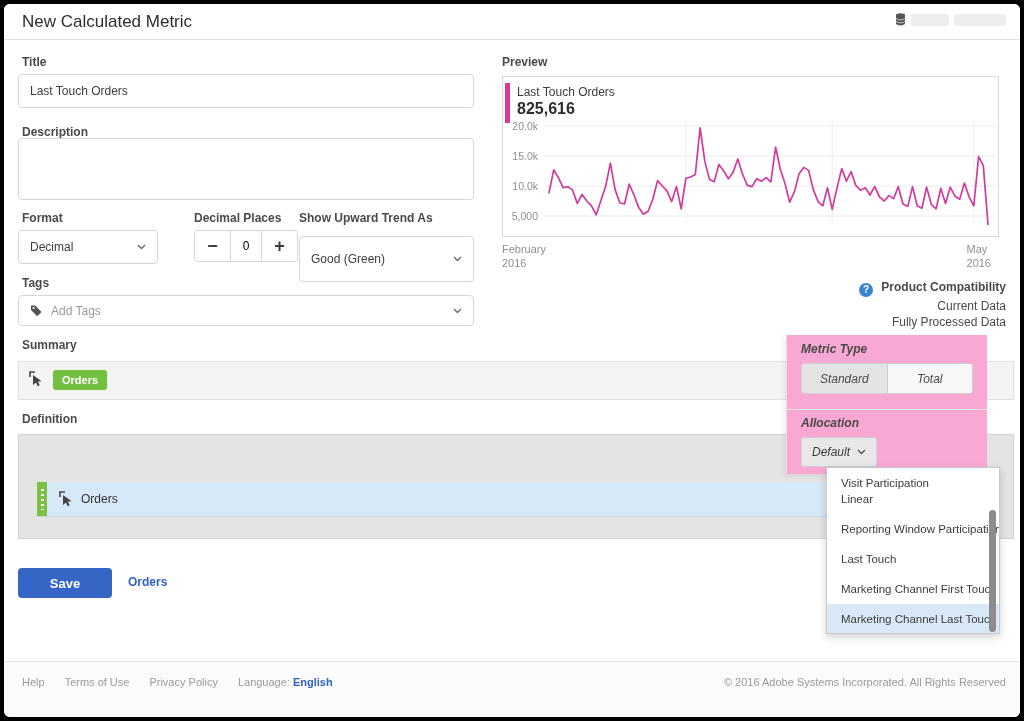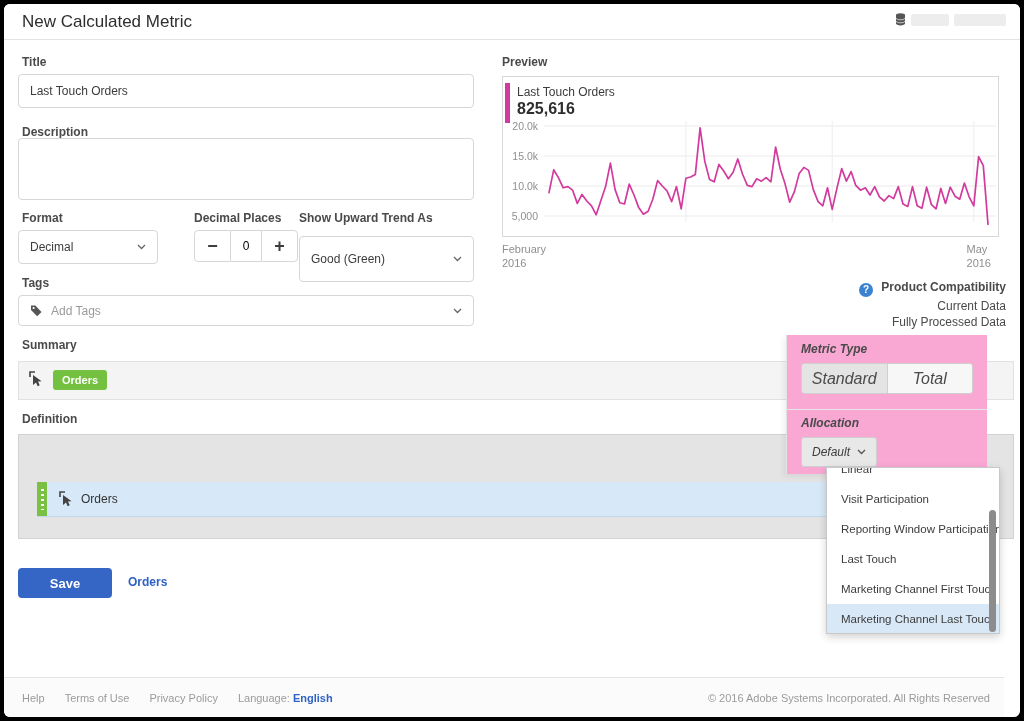--- a/index.html
+++ b/index.html
@@ -55,34 +55,34 @@
   .def-name { position:absolute; left:44px; top:10px; font-size:12px; color:#333; }
 
   
   .save-btn { position:absolute; left:14px; top:564px; width:94px; height:30px; background:#3565c5; border:none; border-radius:4px; color:#fff; font-size:13px; font-weight:bold; font-family:inherit; }
   .cancel-link { position:absolute; left:124px; top:571px; font-size:12px; font-weight:bold; color:#2f62c5; text-decoration:none; }
 
   
   .right-panel { position:absolute; left:782px; top:331px; width:201px; height:139px; background:#f9a8d4; border-left:1px solid #e3e3e3; box-shadow:-3px 3px 5px rgba(0,0,0,0.06); z-index:5;font-style:italic; }
   .rp-label { position:absolute; font-size:12px; font-weight:bold; color:#4a4a4a; }
   .segmented { position:absolute; left:14px; top:28px; width:172px; height:31px; display:flex; border:1px solid #cfcfcf; border-radius:3px; overflow:hidden; }
-  .seg-btn { flex:1; display:flex; align-items:center; justify-content:center; font-size:16px; color:#4a4a4a; background:#f7f7f7; }
+  .seg-btn { flex:1; display:flex; align-items:center; justify-content:center; font-size:12px; color:#4a4a4a; background:#f7f7f7; }
   .seg-btn.selected { background:#e4e4e4; border-right:1px solid #cfcfcf; }
   .rp-divider { position:absolute; left:0; top:74px; width:100%; height:1px; background:#e5e5e5; }
   .default-btn { position:absolute; left:14px; top:102px; height:30px; padding:0 10px; background:#e8e8e8; border:1px solid #cfcfcf; border-radius:3px; display:flex; align-items:center; gap:7px; font-size:12px; color:#3c3c3c; }
 
   
   .dropdown { position:absolute; left:822px; top:463px; width:174px; height:167px; background:#fff; border:1px solid #c9c9c9; box-shadow:0 3px 8px rgba(0,0,0,0.18); overflow:hidden; z-index:6; }
   .dd-item { height:30px; display:flex; align-items:center; padding-left:14px; font-size:11.5px; color:#3c3c3c; white-space:nowrap; }
   .dd-item.clipped { margin-top:-14px; }
   .dd-item.highlighted { background:#d9e8f7; border-bottom:1px solid #c9c9c9; }
   .dd-scrollbar { position:absolute; right:3px; top:42px; width:7px; height:122px; background:#8c8c8c; border-radius:4px; z-index:7; }
 
   
-  .footer { position:absolute; left:0; right:16px; bottom:0; height:40px; background:#fbfbfb; border-top:1px solid #e4e4e4; font-size:11px; color:#9b9b9b; }
+  .footer { position:absolute; left:0; right:0; bottom:0; height:56px; background:#fbfbfb; border-top:1px solid #e4e4e4; font-size:11px; color:#9b9b9b; }
   .footer-left { position:absolute; left:18px; top:14px; display:flex; gap:20px; align-items:center; }
   .footer-link { color:#9b9b9b; text-decoration:none; }
   .lang-link { color:#2f62c5; text-decoration:none; font-weight:bold; }
   .footer-right { position:absolute; right:14px; top:14px; }
 
   .chev-svg, .icon-svg { display:block; }
   svg { overflow:visible; }
 </style>
 </head>
 <body>
@@ -233,22 +233,22 @@
     <div class="default-btn">
       <span>Default</span>
       <svg class="chev-svg" width="9" height="6" viewBox="0 0 9 6">
             <polyline points="1,1 4.5,4.5 8,1" fill="none" stroke="#555" stroke-width="1.3"></polyline>
           </svg>
     </div>
   </div>
 
   <div class="dropdown">
     <div id="dd-list">
+          <div class="dd-item">Visit Participation</div>
           <div class="dd-item clipped">Linear</div>
-          <div class="dd-item">Visit Participation</div>
           <div class="dd-item">Reporting Window Participation</div>
           <div class="dd-item">Last Touch</div>
           <div class="dd-item">Marketing Channel First Touch</div>
           <div class="dd-item highlighted">Marketing Channel Last Touch</div>
         </div>
     <div class="dd-scrollbar"></div>
   </div>
 
   <div class="footer">
     <div class="footer-left" id="footer-links">

